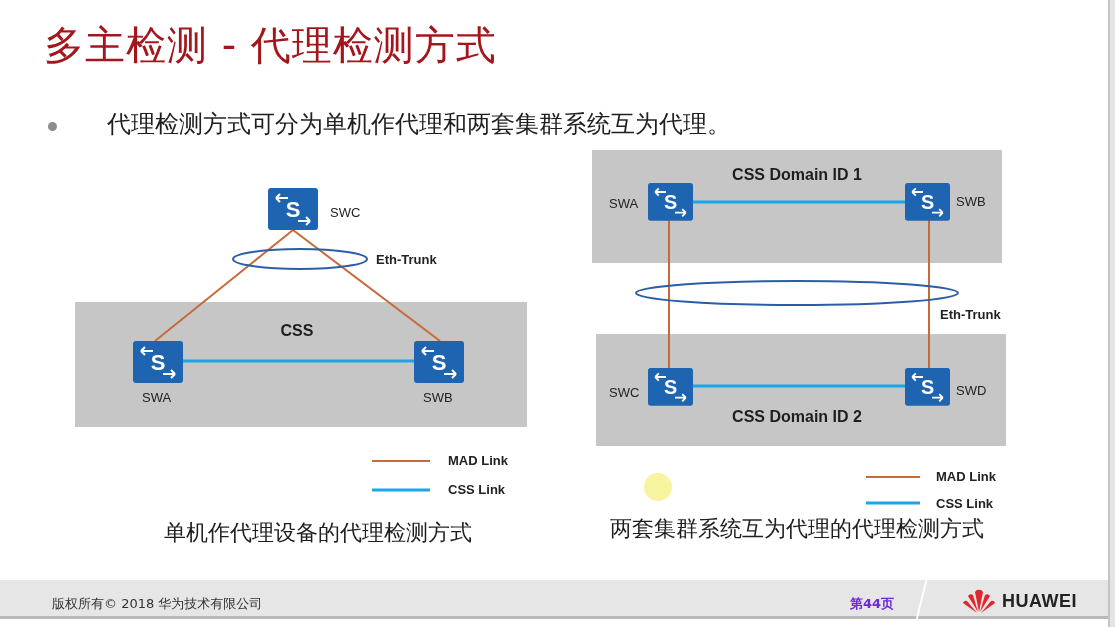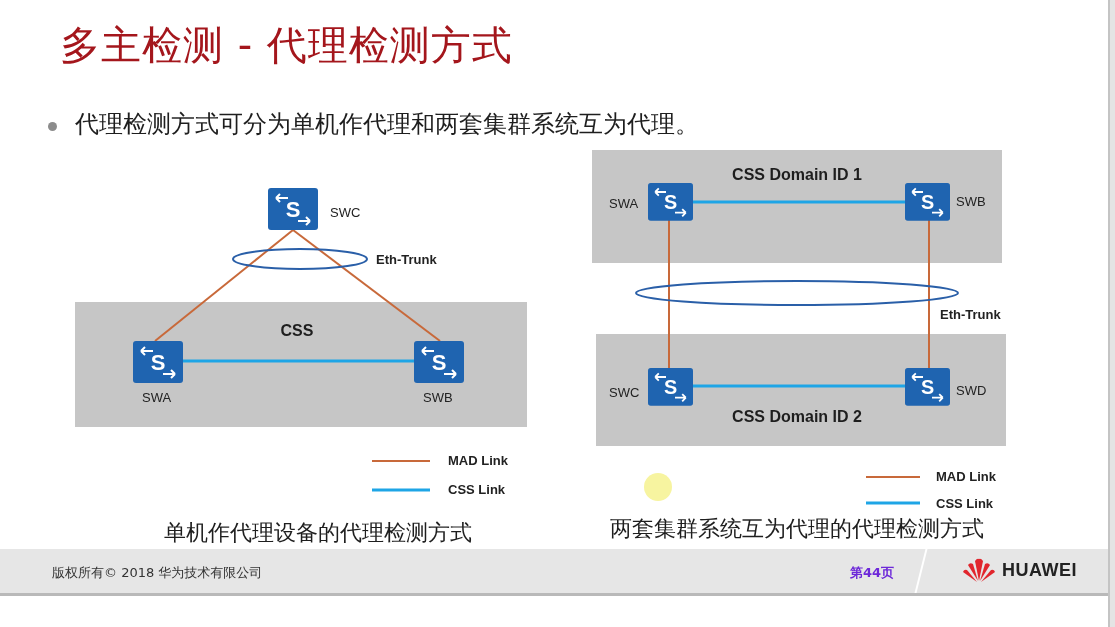--- a/index.html
+++ b/index.html
@@ -4,37 +4,37 @@
 <style>
   html, body { margin: 0; padding: 0; }
   body {
     width: 1115px; height: 627px; position: relative; overflow: hidden;
     background: #ffffff;
     font-family: "DejaVu Sans", "Liberation Sans", sans-serif;
   }
   .slide { position: absolute; left: 0; top: 0; width: 1108px; height: 627px; background: #ffffff; }
   .right-strip { position: absolute; left: 1108px; top: 0; width: 7px; height: 627px; background: #e4e4e4; border-left: 2px solid #c4c4c4; box-sizing: border-box; }
   .title {
-    position: absolute; left: 60px; top: 18px;
+    position: absolute; left: 44px; top: 18px;
     font-size: 40px; color: #a4161c; letter-spacing: 1px; font-weight: normal;
   }
-  .bullet-row { position: absolute; left: 48px; top: 108px; display: flex; align-items: center; }
+  .bullet-row { position: absolute; left: 48px; top: 108px; display: flex; align-items: center; gap: 32px; }
   .bullet-dot { width: 9px; height: 9px; border-radius: 50%; background: #8c8c8c; margin-right: 18px; margin-top: 4px; }
   .bullet-text { font-size: 24px; color: #1e1e1e; }
 
   .diagram { position: absolute; left: 0; top: 0; width: 1108px; height: 575px; }
   .node-label { font-family: "Liberation Sans", sans-serif; font-size: 13px; fill: #222; }
   .bold-label { font-family: "Liberation Sans", sans-serif; font-size: 13px; font-weight: bold; fill: #222; }
   .box-title { font-family: "Liberation Sans", sans-serif; font-size: 16px; font-weight: bold; fill: #1e1e1e; }
 
   .caption { position: absolute; font-size: 22px; color: #1e1e1e; margin-left: 16px; }
   .caption-left { left: 148px; top: 518px; }
   .caption-right { left: 594px; top: 514px; }
 
-  .footer { position: absolute; left: 0; top: 549px; width: 1108px; height: 47px; background: #e6e6e6; border-bottom: 3px solid #b9b9b9; box-sizing: border-box; }
+  .footer { position: absolute; left: 0; top: 580px; width: 1108px; height: 39px; background: #e6e6e6; border-bottom: 3px solid #b9b9b9; box-sizing: border-box; }
   .copyright { position: absolute; left: 52px; top: 15px; font-size: 13px; color: #333; }
   .page-num { position: absolute; left: 850px; top: 15px; font-size: 13px; color: #6d28d9; font-weight: bold; }
   .footer-slash { position: absolute; left: 920px; top: 0; width: 2px; height: 44px; background: #ffffff; transform: skewX(-14deg); }
   .logo { position: absolute; left: 962px; top: 8px; display: flex; align-items: center; text-align: right; }
   .logo-text { font-family: "Liberation Sans", sans-serif; font-weight: bold; font-size: 18px; color: #222; margin-left: 6px; letter-spacing: 0.5px; }
   .highlight-dot { position: absolute; left: 644px; top: 473px; width: 28px; height: 28px; border-radius: 50%; background: #f7f4a0; }
 </style>
 </head>
 <body>
 

